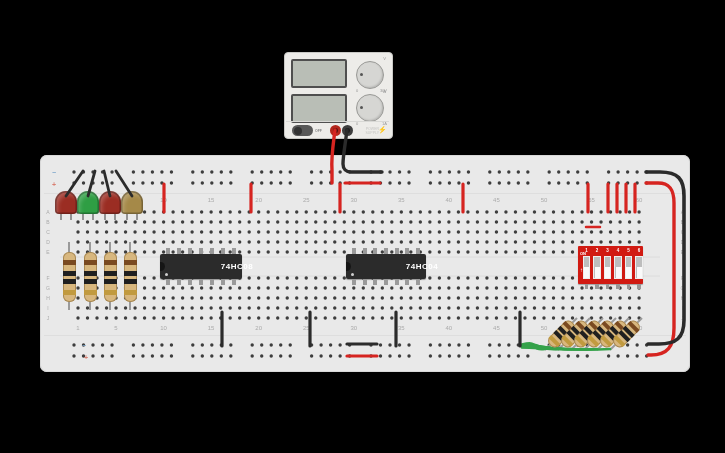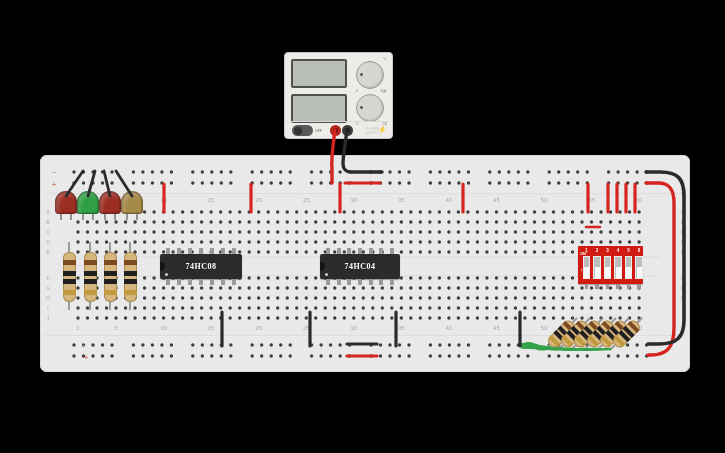--- a/index.html
+++ b/index.html
@@ -42,22 +42,22 @@
        border-radius:11px 11px 4px 4px;box-shadow:inset 0 0 0 1.5px rgba(0,0,0,.28),
        inset 3px 4px 4px rgba(255,255,255,.22);}
   .vres{position:absolute;top:252px;width:13px;height:50px;background:#d8b77e;
         border-radius:6px;box-shadow:inset 0 0 0 1px rgba(120,90,40,.5);}
   .dres{position:absolute;width:13px;height:32px;background:#d8b77e;border-radius:6px;
         box-shadow:inset 0 0 0 1px rgba(120,90,40,.5);transform:rotate(45deg);}
   .band{position:absolute;left:0;width:100%;}
   .ic{position:absolute;top:254px;height:25px;background:#2b2b2b;border-radius:2px;
       box-shadow:0 1px 1px rgba(0,0,0,.35);}
   .ic-label{position:absolute;width:100%;top:8px;text-align:center;color:#fff;
-      font-family:Liberation Serif, serif;font-size:8px;font-weight:bold;
-      letter-spacing:.5px;}
+      font-family:Liberation Sans, sans-serif;font-size:8px;font-weight:bold;
+      letter-spacing:.5px;padding-left:36px;}
   .ic-notch{position:absolute;left:0;top:8px;width:4.5px;height:9px;
       border-radius:0 9px 9px 0;background:#151515;}
   .ic-dot{position:absolute;left:5px;bottom:3.5px;width:3px;height:3px;border-radius:50%;
       background:#cfcfcf;}
   .ic-pin{position:absolute;width:4px;height:6px;background:#9a9a9a;}
   #dip{position:absolute;left:578px;top:246px;width:64.5px;height:38px;border-radius:1px;
        box-shadow:0 1px 1px rgba(0,0,0,.3);}
   .dip-num{position:absolute;top:2px;width:10px;text-align:center;font-size:4.5px;
        font-weight:bold;color:#fff;}
   .dip-slot{position:absolute;top:10px;width:7.5px;height:23px;background:#bdbdbd;
@@ -1025,21 +1025,21 @@
         <div class="ic-pin" style="left: 28px; top: 25px;"></div>
         <div class="ic-pin" style="left: 39px; top: -6px;"></div>
         <div class="ic-pin" style="left: 39px; top: 25px;"></div>
         <div class="ic-pin" style="left: 50px; top: -6px;"></div>
         <div class="ic-pin" style="left: 50px; top: 25px;"></div>
         <div class="ic-pin" style="left: 61px; top: -6px;"></div>
         <div class="ic-pin" style="left: 61px; top: 25px;"></div>
         <div class="ic-pin" style="left: 72px; top: -6px;"></div>
         <div class="ic-pin" style="left: 72px; top: 25px;"></div>
       </div>
-    <div class="ic" style="left:320px;width:80px">
+    <div class="ic" style="left:346px;width:80px">
       <div class="ic-notch"></div>
       <div class="ic-dot"></div>
       <div class="ic-label">74HC04</div>
     <div class="ic-pin" style="left: 6px; top: -6px;"></div>
         <div class="ic-pin" style="left: 6px; top: 25px;"></div>
         <div class="ic-pin" style="left: 16.6667px; top: -6px;"></div>
         <div class="ic-pin" style="left: 16.6667px; top: 25px;"></div>
         <div class="ic-pin" style="left: 27.3333px; top: -6px;"></div>
         <div class="ic-pin" style="left: 27.3333px; top: 25px;"></div>
         <div class="ic-pin" style="left: 38px; top: -6px;"></div>

